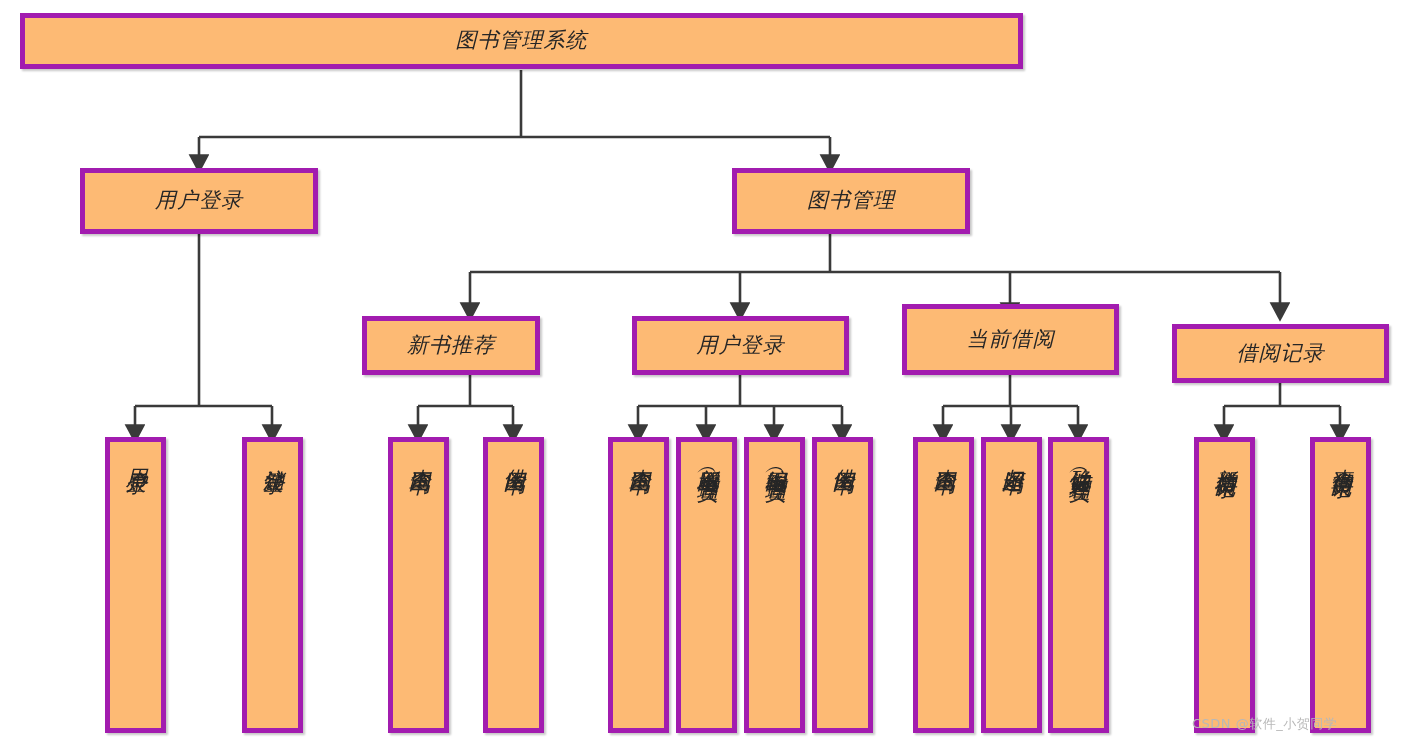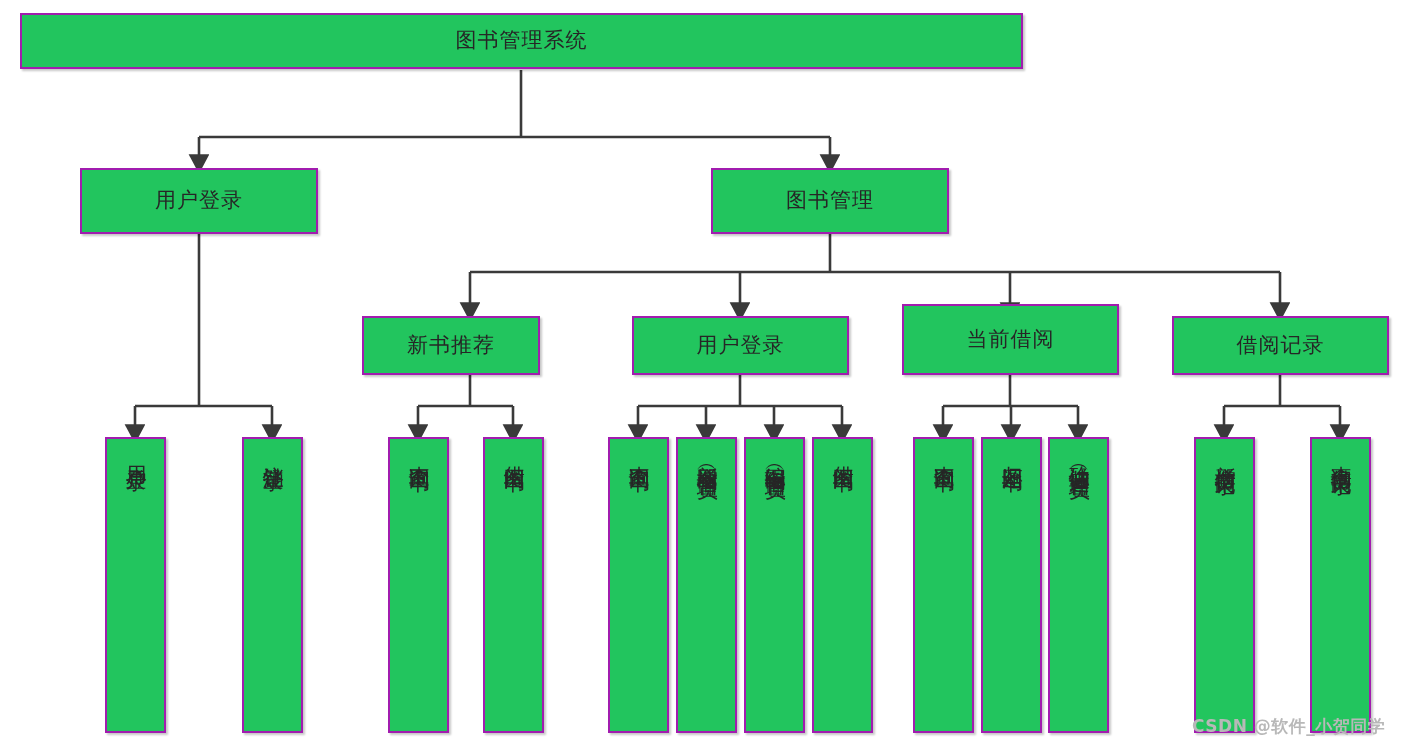--- a/index.html
+++ b/index.html
@@ -22,27 +22,28 @@
     position: absolute;
     left: 0;
     top: 0;
     width: 1405px;
     height: 747px;
     pointer-events: none;
   }
   .node {
     position: absolute;
     box-sizing: border-box;
-    background: #22c55e;
-    border: 2px solid #a21caf;
+    background: #fdba74;
+    border: 5px solid #a21caf;
     box-shadow: 2px 2px 2px rgba(0,0,0,0.22);
     display: flex;
     align-items: center;
     justify-content: center;
     color: #262626;
+    font-style: italic;
   }
   .node.horizontal {
     font-size: 21px;
     letter-spacing: 1px;
     line-height: 1.2;
   }
   .node.vertical {
     align-items: flex-start;
     justify-content: center;
     padding-top: 10px;
@@ -51,26 +52,25 @@
     writing-mode: vertical-rl;
     text-orientation: upright;
     font-size: 21px;
     line-height: 1.32;
     letter-spacing: 2px;
     white-space: nowrap;
     color: #262626;
   }
   .watermark {
     position: absolute;
-    font-size: 17px;
+    font-size: 13px;
     color: #b8b8b8;
     letter-spacing: 0.5px;
     white-space: nowrap;
     user-select: none;
-    font-weight: bold;
   }
 </style>
 </head>
 <body>
 
 <div id="diagram-root">
 
   <svg class="wires" viewBox="0 0 1405 747">
     <defs>
       <marker id="arrowhead" markerWidth="11" markerHeight="11" refX="2.2" refY="4" orient="auto" markerUnits="strokeWidth">
@@ -134,37 +134,37 @@
   </svg>
 
   <div class="node horizontal" style="left:20px; top:13px; width:1003px; height:56px;">
     <span>图书管理系统</span>
   </div>
 
   <div class="node horizontal" style="left:80px; top:168px; width:238px; height:66px;">
     <span>用户登录</span>
   </div>
 
-  <div class="node horizontal" style="left:711px; top:168px; width:238px; height:66px;">
+  <div class="node horizontal" style="left:732px; top:168px; width:238px; height:66px;">
     <span>图书管理</span>
   </div>
 
   <div class="node horizontal" style="left:362px; top:316px; width:178px; height:59px;">
     <span>新书推荐</span>
   </div>
 
   <div class="node horizontal" style="left:632px; top:316px; width:217px; height:59px;">
     <span>用户登录</span>
   </div>
 
   <div class="node horizontal" style="left:902px; top:304px; width:217px; height:71px;">
     <span>当前借阅</span>
   </div>
 
-  <div class="node horizontal" style="left:1172px; top:316px; width:217px; height:59px;">
+  <div class="node horizontal" style="left:1172px; top:324px; width:217px; height:59px;">
     <span>借阅记录</span>
   </div>
 
   <div class="node vertical" style="left:105px; top:437px; width:61px; height:296px;">
     <span class="vtext">用户登录</span>
   </div>
 
   <div class="node vertical" style="left:242px; top:437px; width:61px; height:296px;">
     <span class="vtext">注销登录</span>
   </div>

